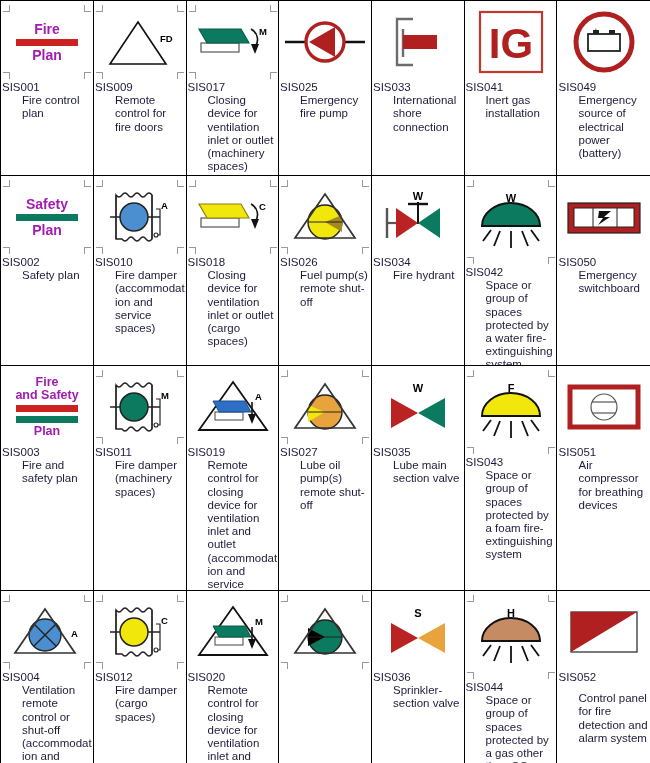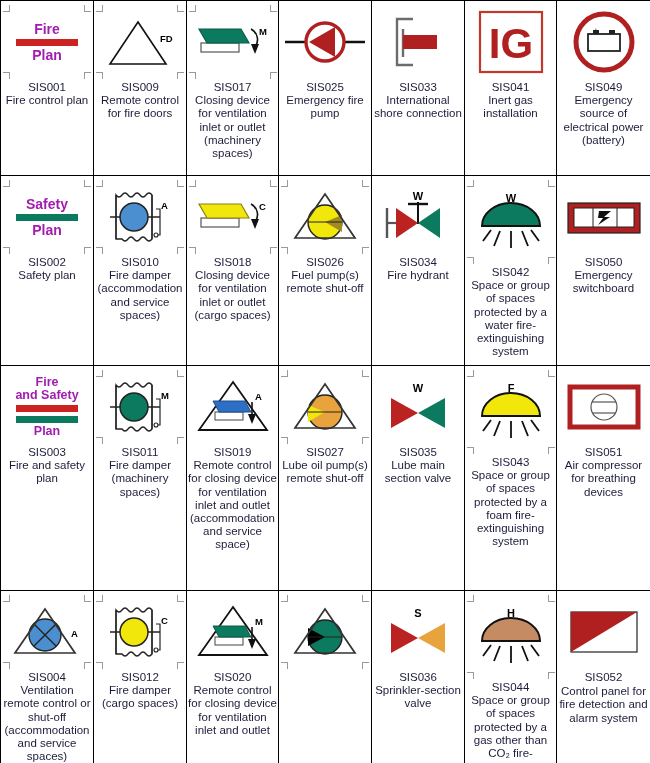--- a/index.html
+++ b/index.html
@@ -35,28 +35,27 @@
     display:flex;
     align-items:center;
     justify-content:center;
     position:relative;
     flex:0 0 auto;
   }
   .gfx.tall{height:84px;}
   .cap{
     font-size:11.5px;
     line-height:13.2px;
-    text-align:center;
     color:#1c1c3a;
     margin-top:2px;
     width:90px;
     word-wrap:break-word;
   }
   .code{display:block;}
-  .desc{display:block;}
+  .desc{display:block;padding-left:20px;}
 
   
   .handles{position:absolute;inset:0;pointer-events:none;}
   .handles i{position:absolute;background:#9a9a9a;}
   .h-tl-v{left:6px;top:0;width:1px;height:7px;}
   .h-tl-h{left:0;top:6px;width:7px;height:1px;}
   .h-tr-v{right:6px;top:0;width:1px;height:7px;}
   .h-tr-h{right:0;top:6px;width:7px;height:1px;}
   .h-bl-v{left:6px;bottom:0;width:1px;height:7px;}
   .h-bl-h{left:0;bottom:6px;width:7px;height:1px;}
@@ -660,17 +659,17 @@
 
   <div class="cell">
     <div class="gfx">
       <svg width="74" height="48" viewBox="0 0 74 48">
         <rect x="4" y="4" width="66" height="40" fill="#fff" stroke="#222" stroke-width="1.2"></rect>
         <polygon points="4,4 70,4 4,44" fill="#b02020"></polygon>
       </svg>
     </div>
     <div class="cap">
       <span class="code">SIS052</span>
-      <span class="desc" style="margin-top:1px;display:block;">Control panel for fire detection and alarm system</span>
+      <span class="desc" style="margin-top:8px;display:block;">Control panel for fire detection and alarm system</span>
     </div>
   </div>
 
 </div>
 
 </body></html>

